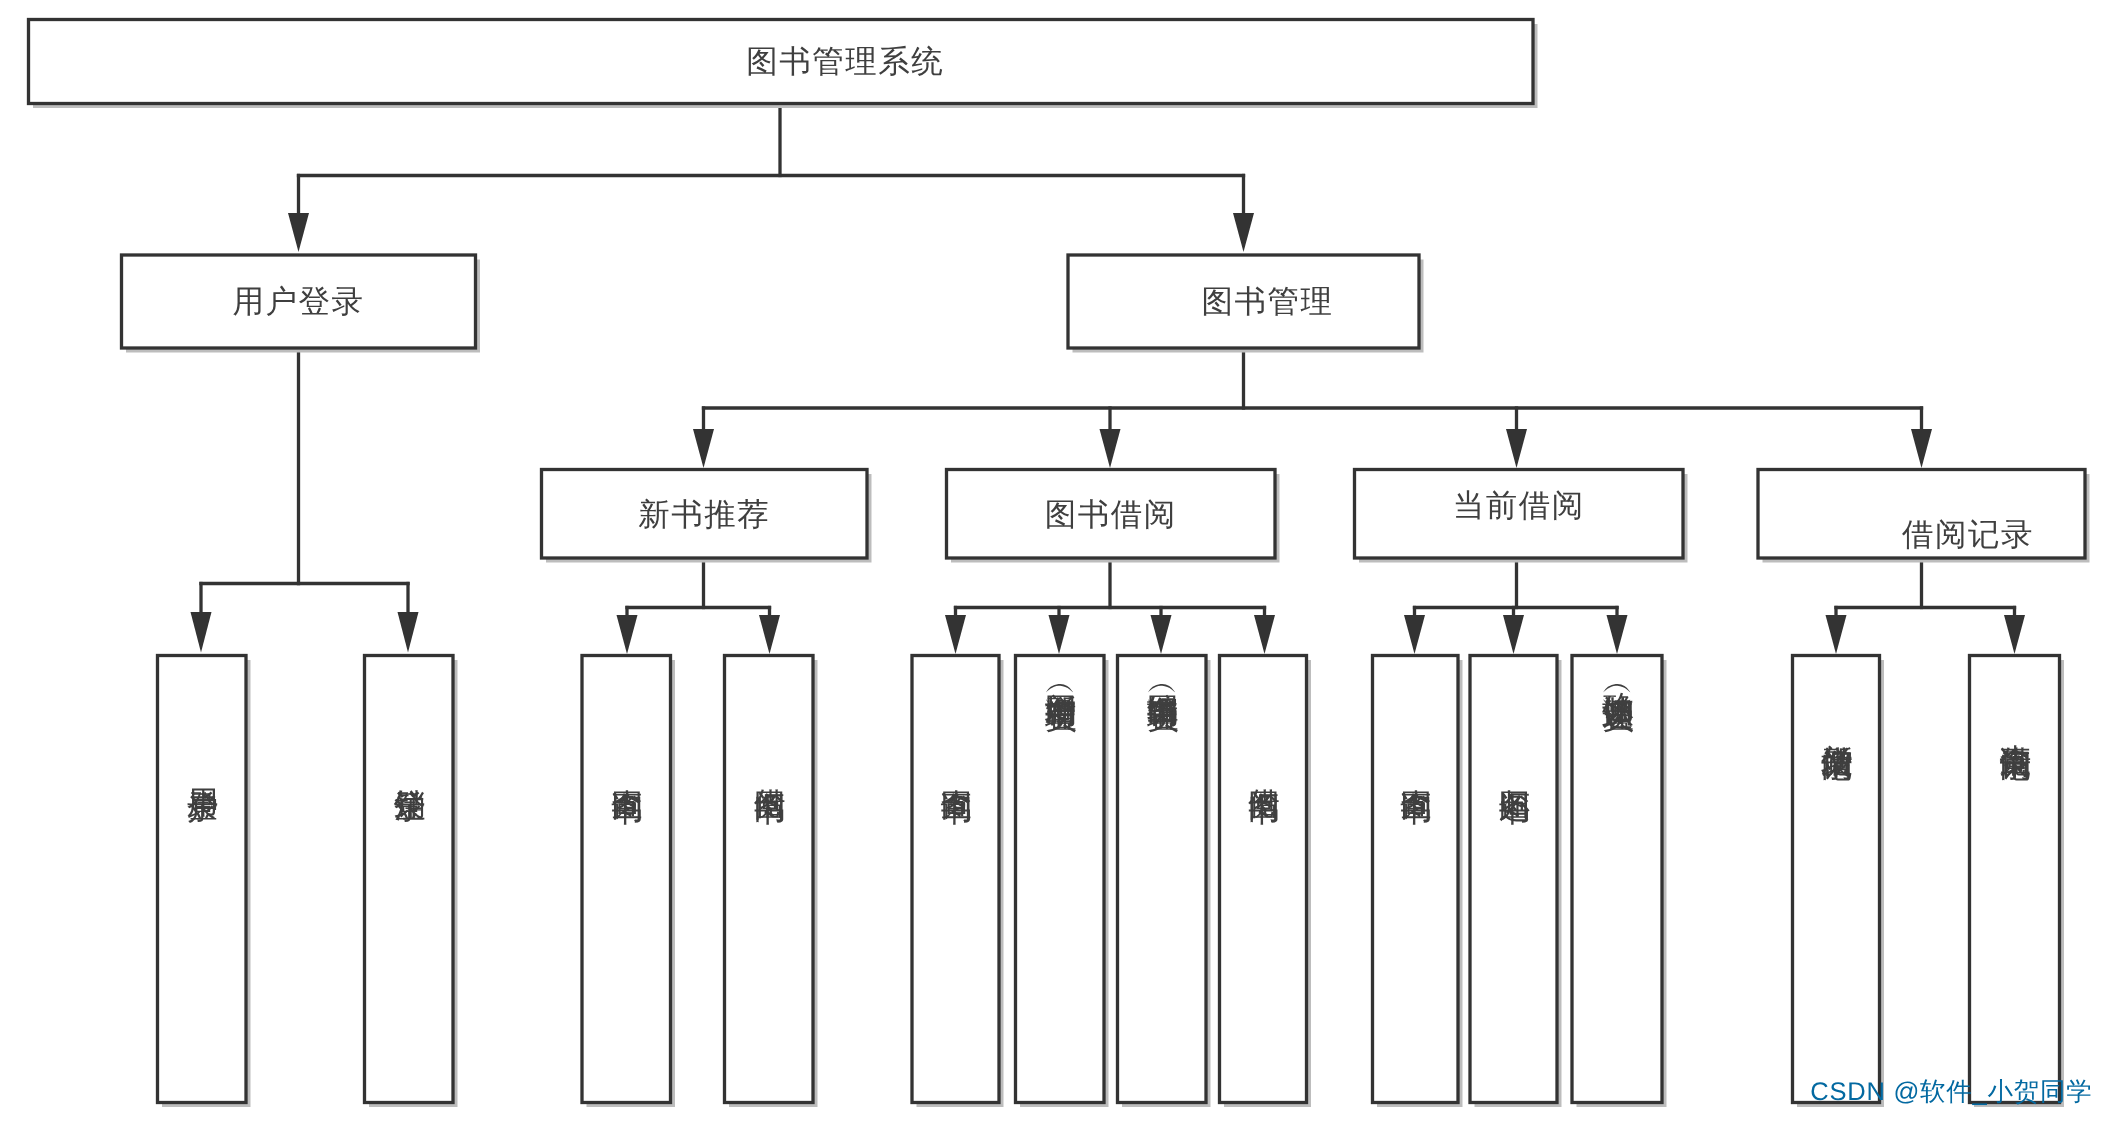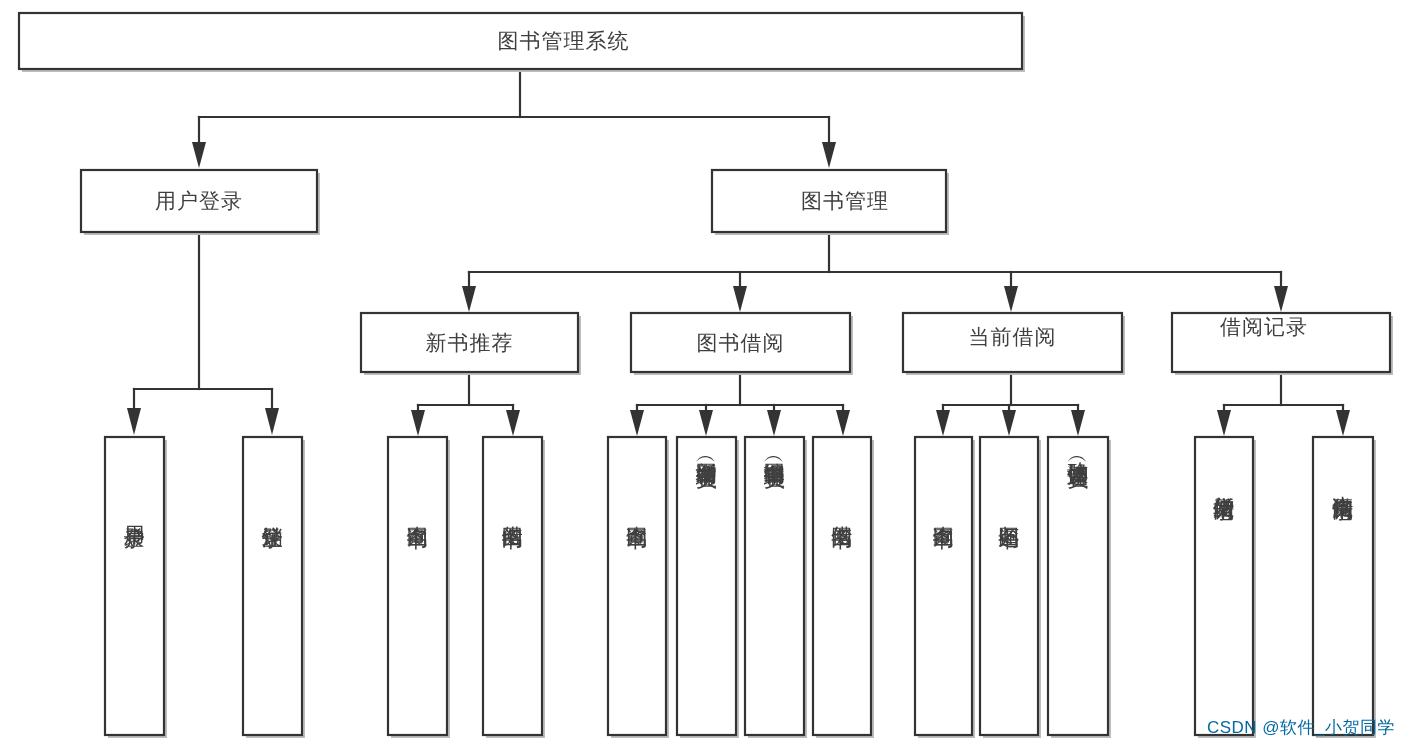--- a/index.html
+++ b/index.html
@@ -246,21 +246,21 @@
   </div>
 
   <div class="hlabel-wrap" style="left:631px;top:313px;width:219px;height:59px;">
     <span class="hlabel-text">图书借阅</span>
   </div>
 
   <div class="hlabel-wrap" style="left:903px;top:313px;width:219px;height:47px;">
     <span class="hlabel-text">当前借阅</span>
   </div>
 
-  <div class="hlabel-wrap" style="left:1172px;top:297px;width:184px;height:59px;">
+  <div class="hlabel-wrap" style="left:1172px;top:326px;width:184px;height:59px;justify-content:flex-end;">
     <span class="hlabel-text">借阅记录</span>
   </div>
 
   <div class="vlabel-wrap" style="left:105px;top:437px;width:59px;height:298px;padding-top:72px;">
     <span class="vlabel-text">用户登录</span>
   </div>
 
   <div class="vlabel-wrap" style="left:243px;top:437px;width:59px;height:298px;padding-top:72px;">
     <span class="vlabel-text">注销登录</span>
   </div>

